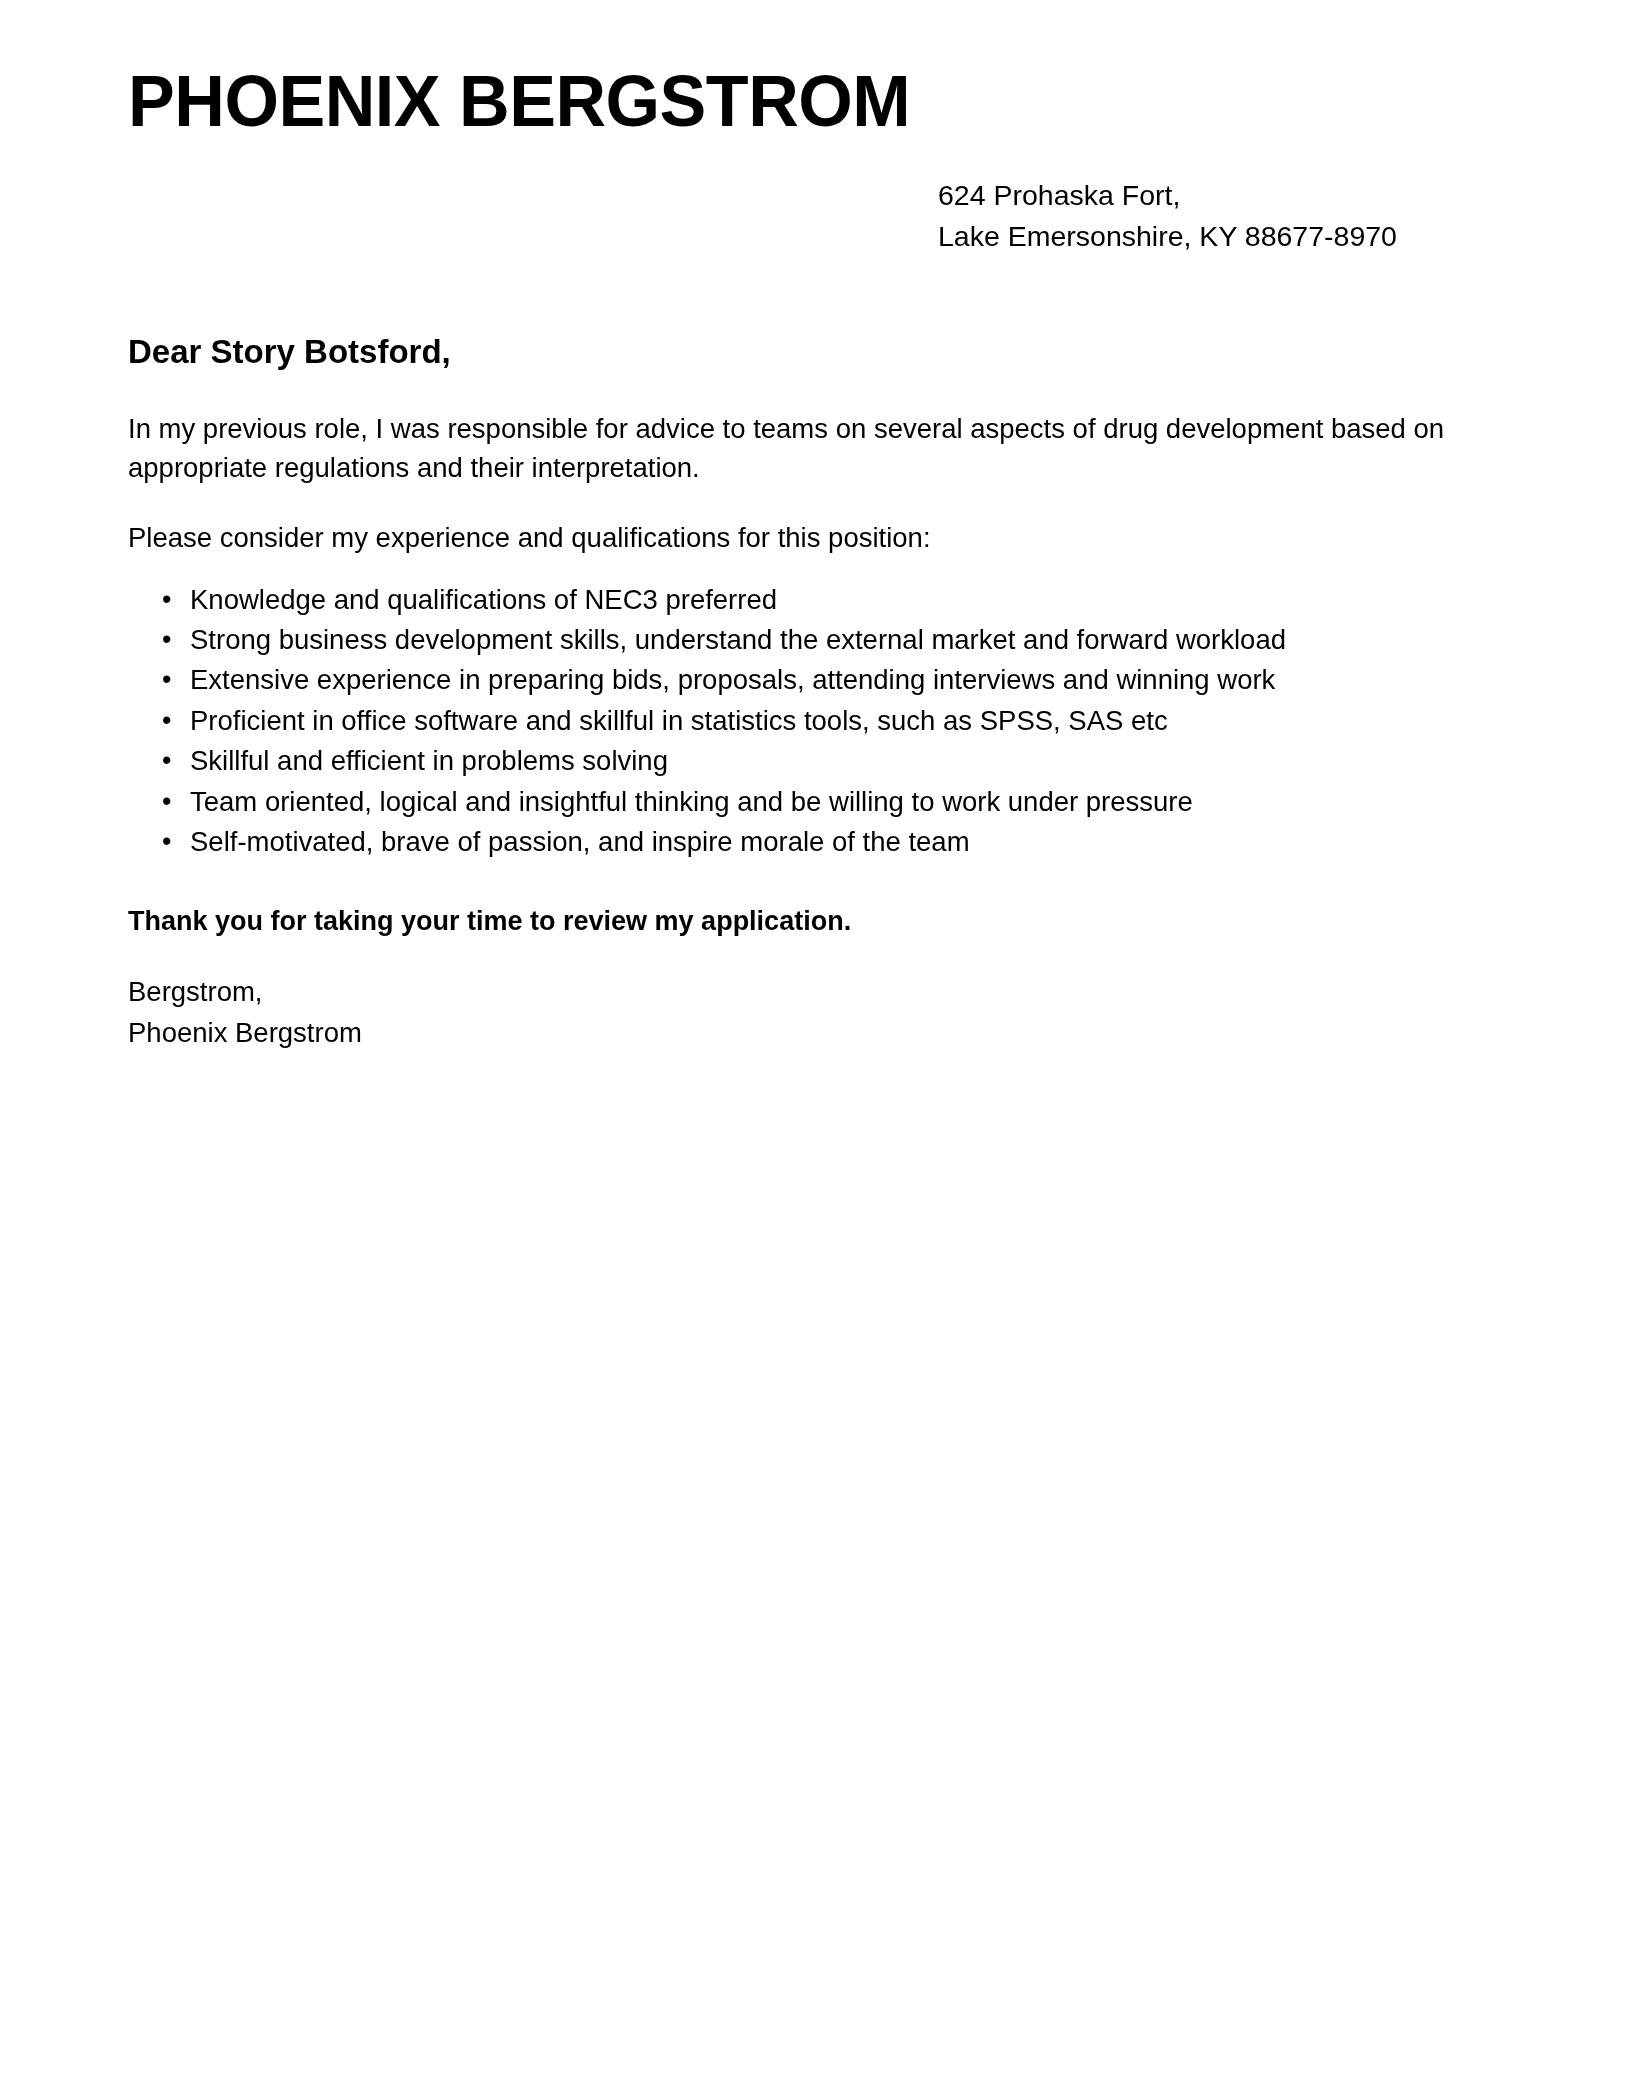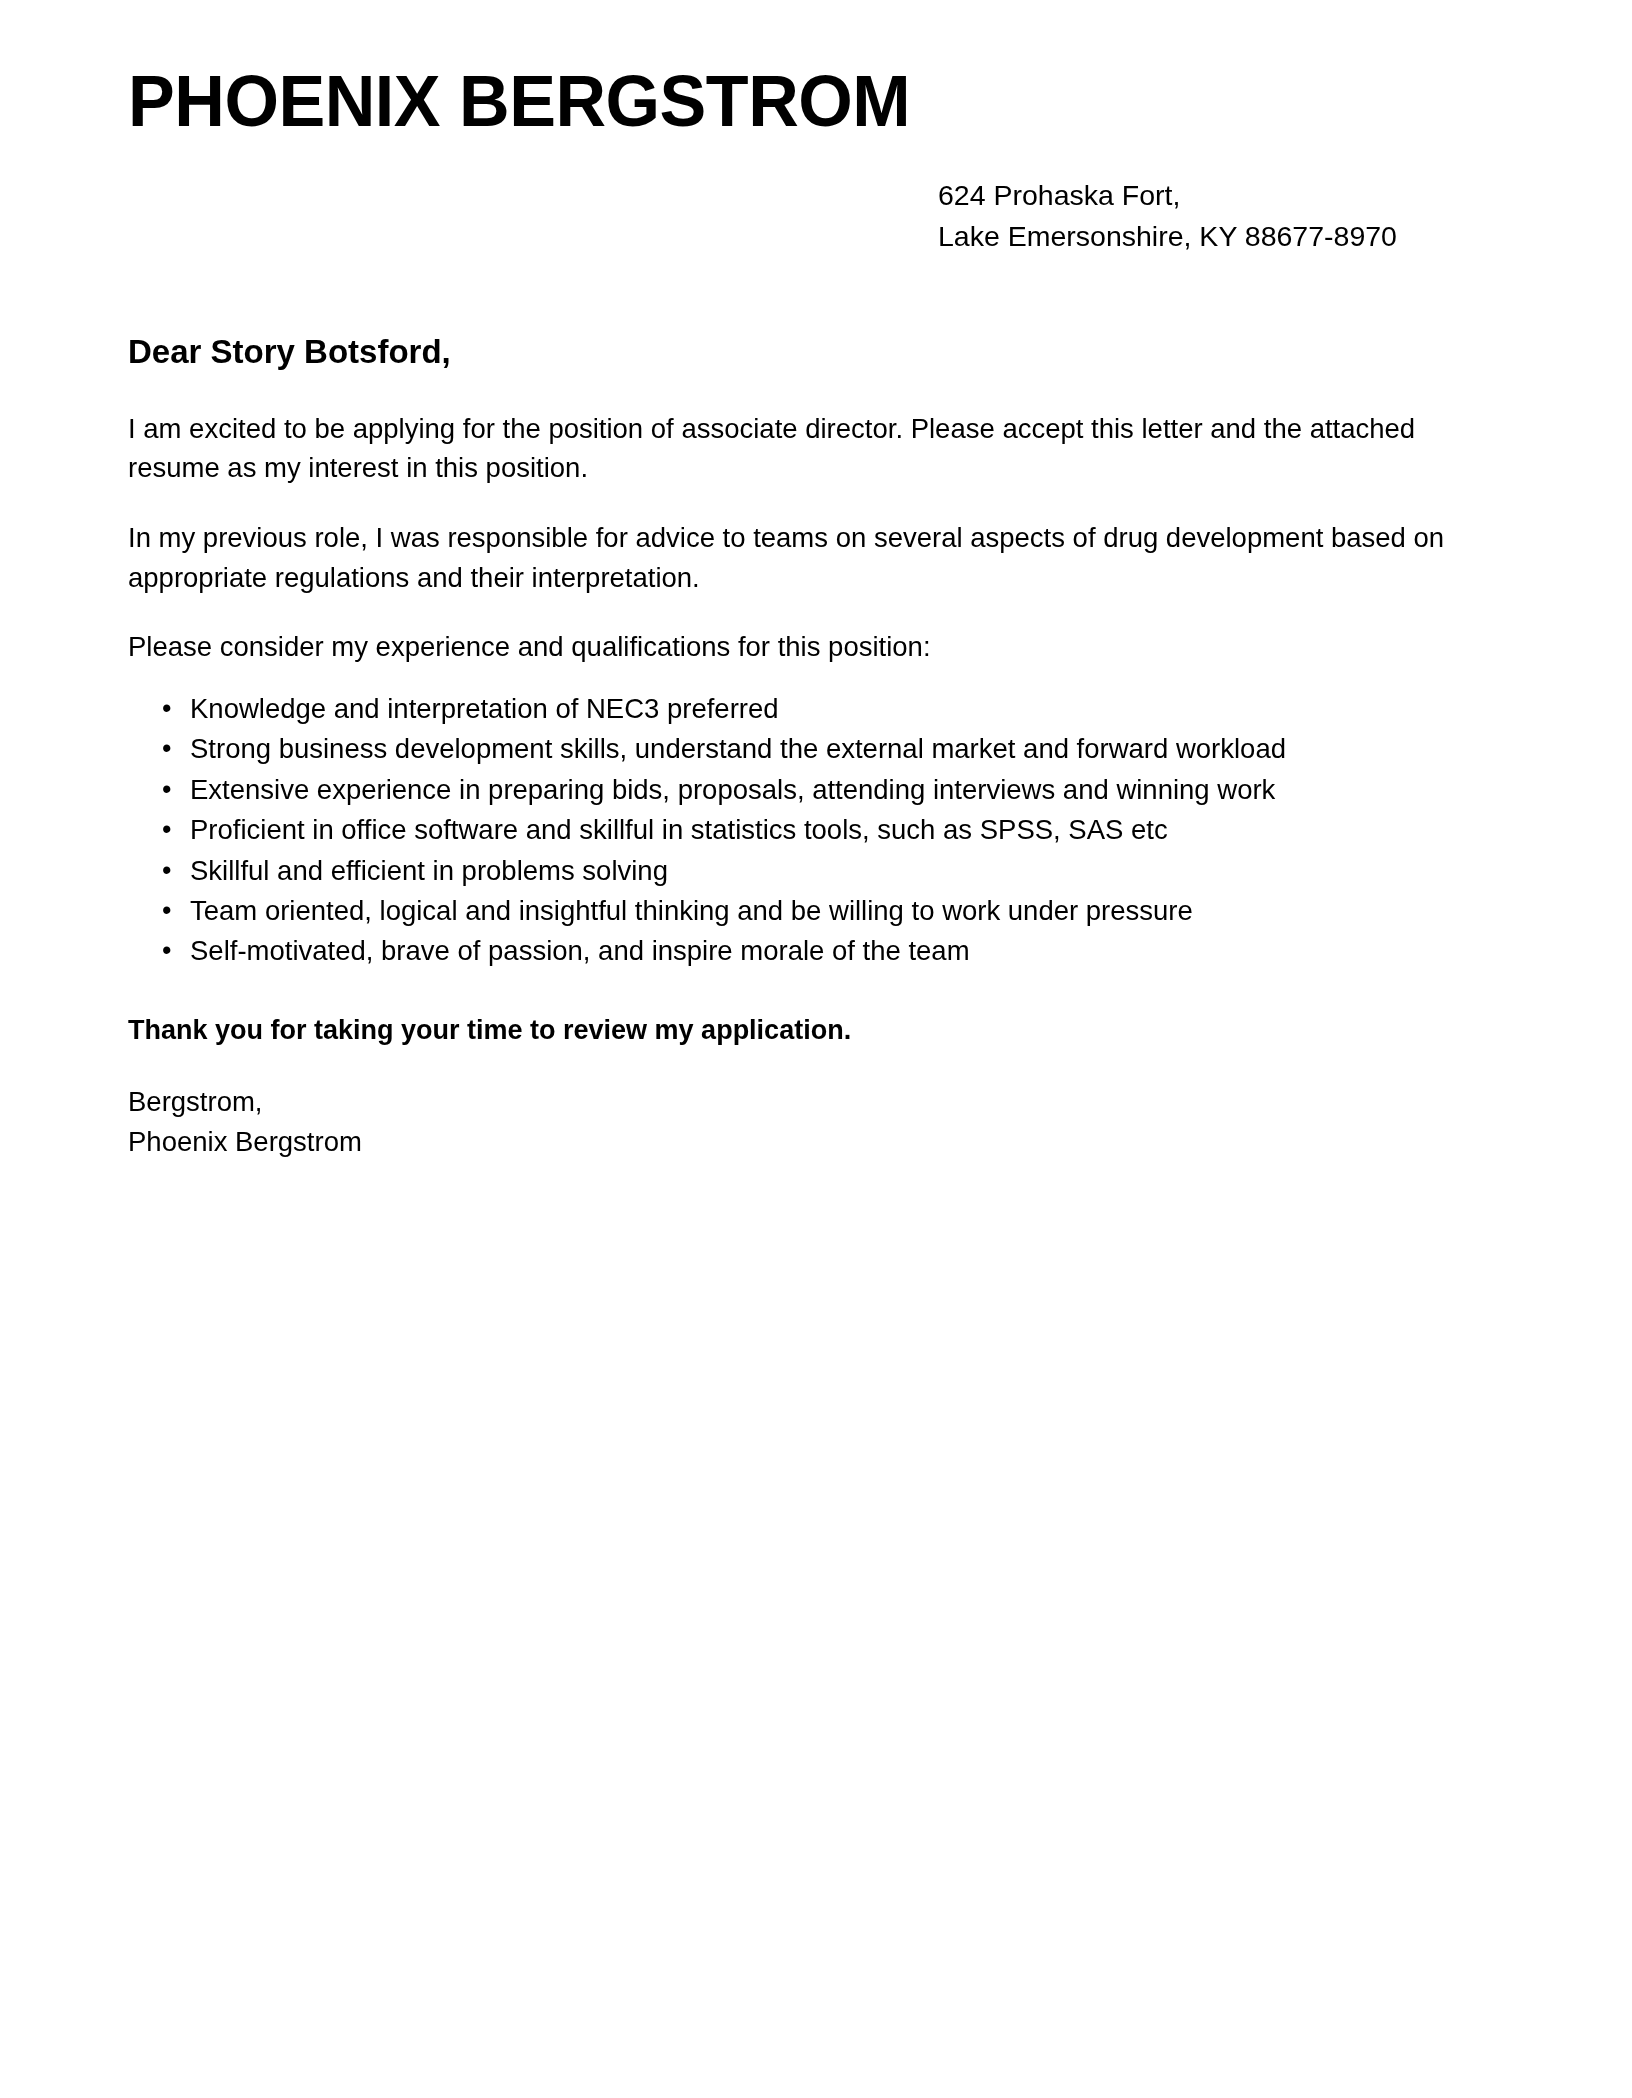--- a/index.html
+++ b/index.html
@@ -127,28 +127,27 @@
 
     <div class="address-block">
       <div class="address-line">624 Prohaska Fort,</div>
       <div class="address-line">Lake Emersonshire, KY 88677-8970</div>
     </div>
 
     <div class="letter-body">
 
       <p class="salutation">Dear Story Botsford,</p>
 
-      <p class="para">I am excited to be applying for the position of associate director. Please accept this letter and the attached resume as my interest in this position.</p>
 
       <p class="para">In my previous role, I was responsible for advice to teams on several aspects of drug development based on appropriate regulations and their interpretation.</p>
 
       <p class="list-intro">Please consider my experience and qualifications for this position:</p>
 
       <ul class="qualifications">
-        <li>Knowledge and interpretation of NEC3 preferred</li>
+        <li>Knowledge and qualifications of NEC3 preferred</li>
         <li>Strong business development skills, understand the external market and forward workload</li>
         <li>Extensive experience in preparing bids, proposals, attending interviews and winning work</li>
         <li>Proficient in office software and skillful in statistics tools, such as SPSS, SAS etc</li>
         <li>Skillful and efficient in problems solving</li>
         <li>Team oriented, logical and insightful thinking and be willing to work under pressure</li>
         <li>Self-motivated, brave of passion, and inspire morale of the team</li>
       </ul>
 
       <p class="closing-thanks">Thank you for taking your time to review my application.</p>
 

